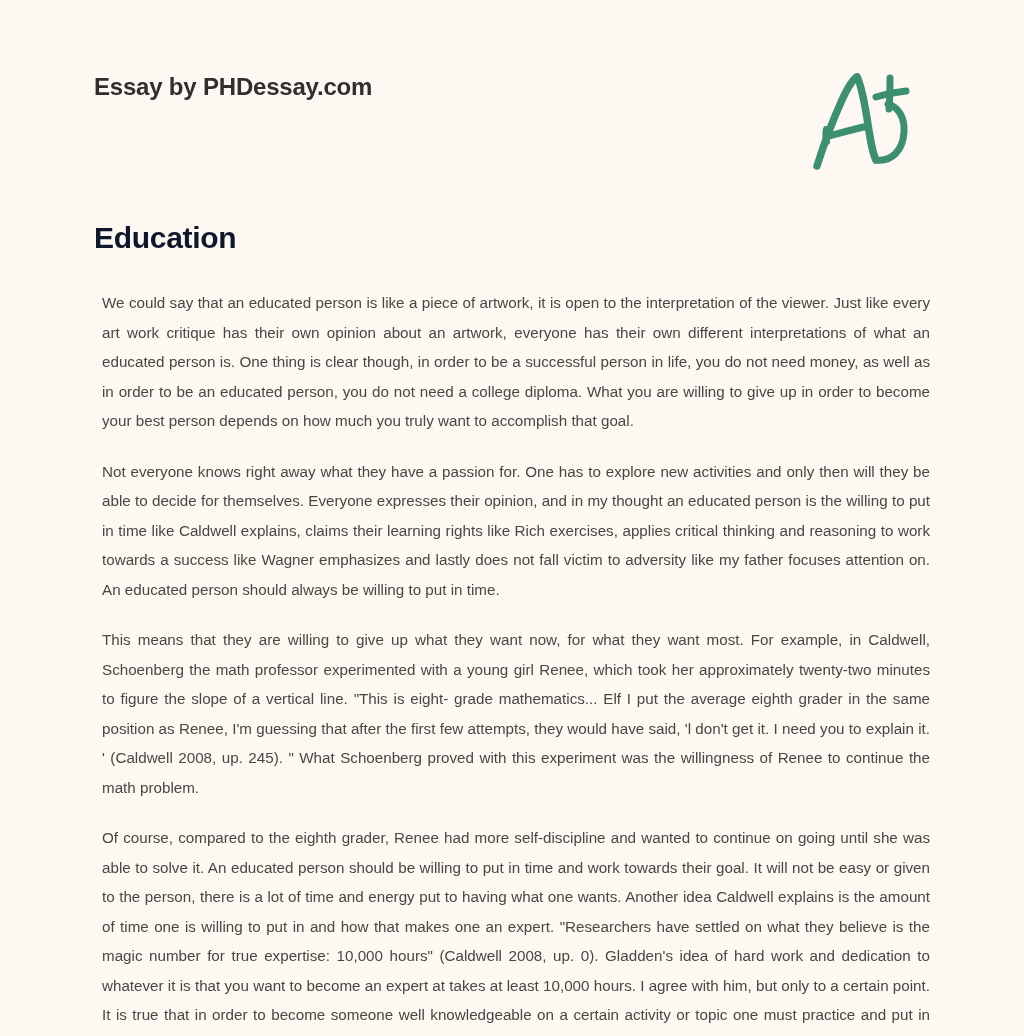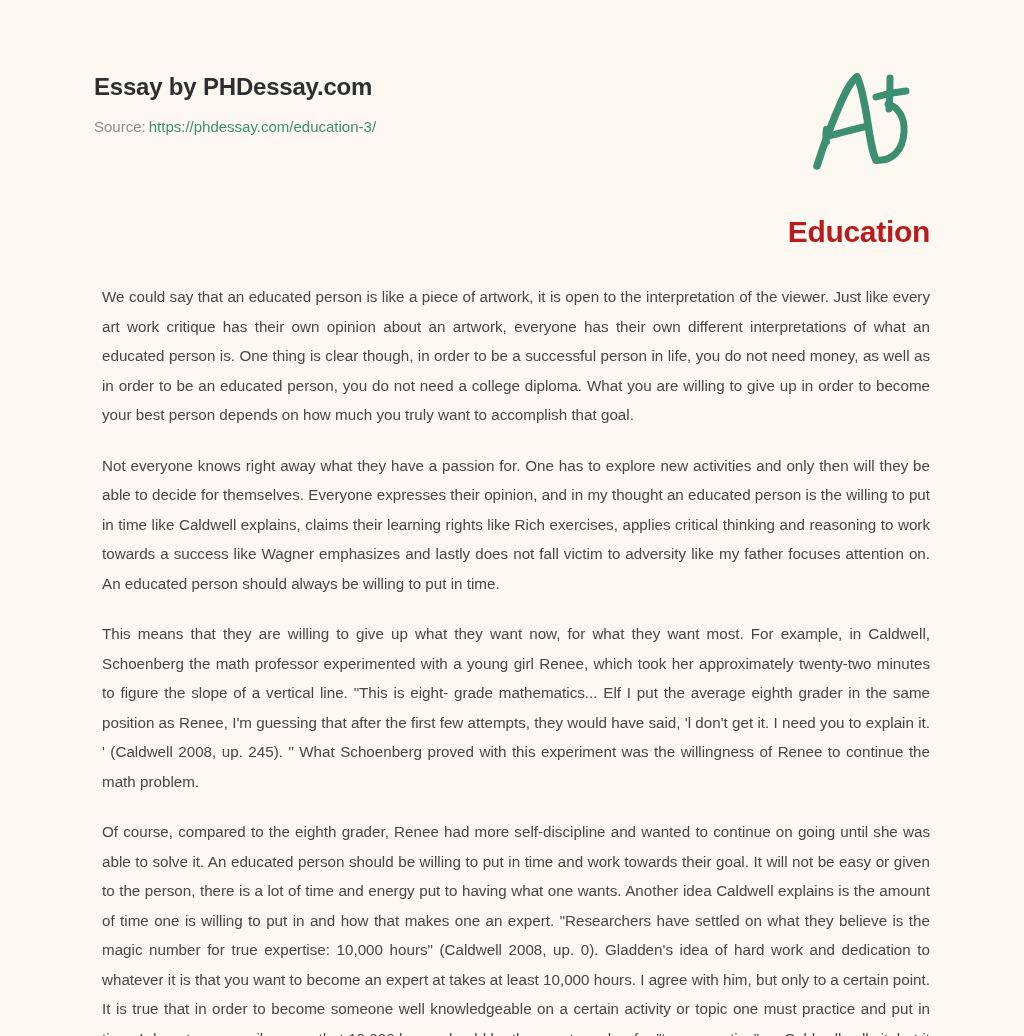--- a/index.html
+++ b/index.html
@@ -77,48 +77,44 @@
   
   .article {
     position: absolute;
     left: 94px;
     top: 214px;
     width: 836px;
   }
   .doc-title {
     font-size: 30px;
     font-weight: bold;
-    color: #b91c1c;
+    color: #0f172a;
     letter-spacing: -0.3px;
-    margin: 0 0 32px 0;
+    margin: 6px 0 32px 0;
     line-height: 1.2;
-    text-align: right;
   }
   .para {
     font-size: 15.2px;
     line-height: 29.5px;
     color: #4a4743;
     text-align: justify;
     margin: 0 0 21px 8px;
     -webkit-hyphens: none;
     hyphens: none;
   }
 </style>
 </head>
 <body>
 
 <div class="page">
 
   <div class="header">
 
     <div class="brand-block">
       <div class="brand-title">Essay by PHDessay.com</div>
-      <div class="source-line">
-        <span class="source-label">Source:</span><a class="source-url" href="#">https://phdessay.com/education-3/</a>
-      </div>
     </div>
 
     <div class="logo">
       <svg viewBox="0 0 120 110" xmlns="http://www.w3.org/2000/svg">
         <g fill="none" stroke="#3d8f71" stroke-linecap="round" stroke-linejoin="round">
 
           <path d="M11 100 C 16 84, 26 56, 36 34 C 41 23, 46 14, 51 11" stroke-width="7.5"></path>
 
           <path d="M51 11 C 55 18, 58 34, 61 52 C 64 72, 66 86, 70 94" stroke-width="7.5"></path>
 

